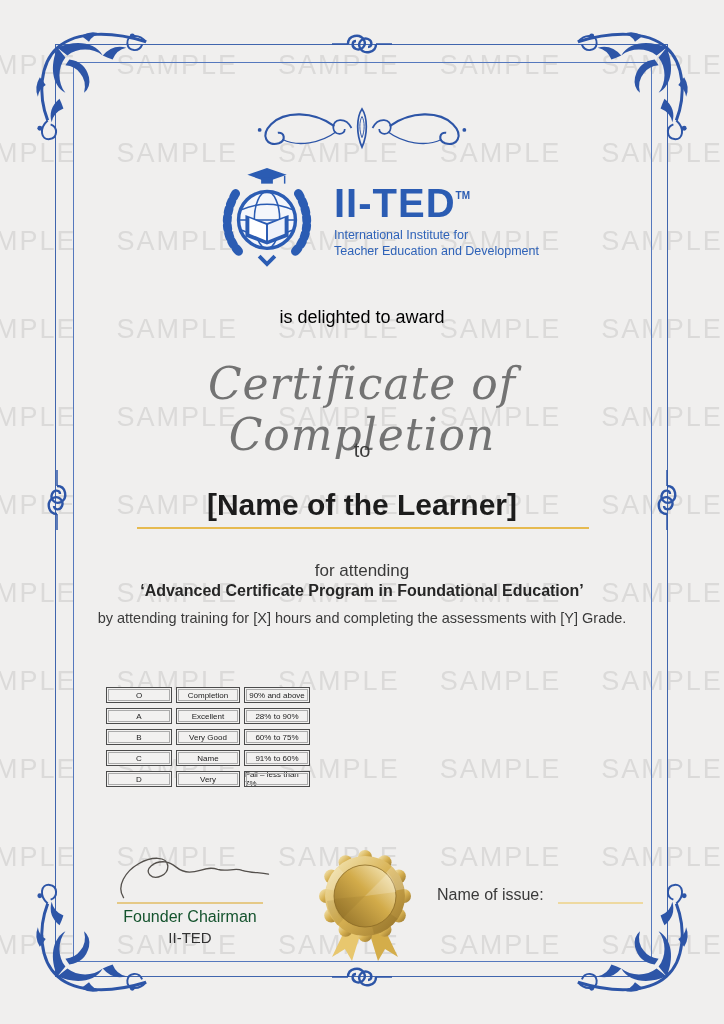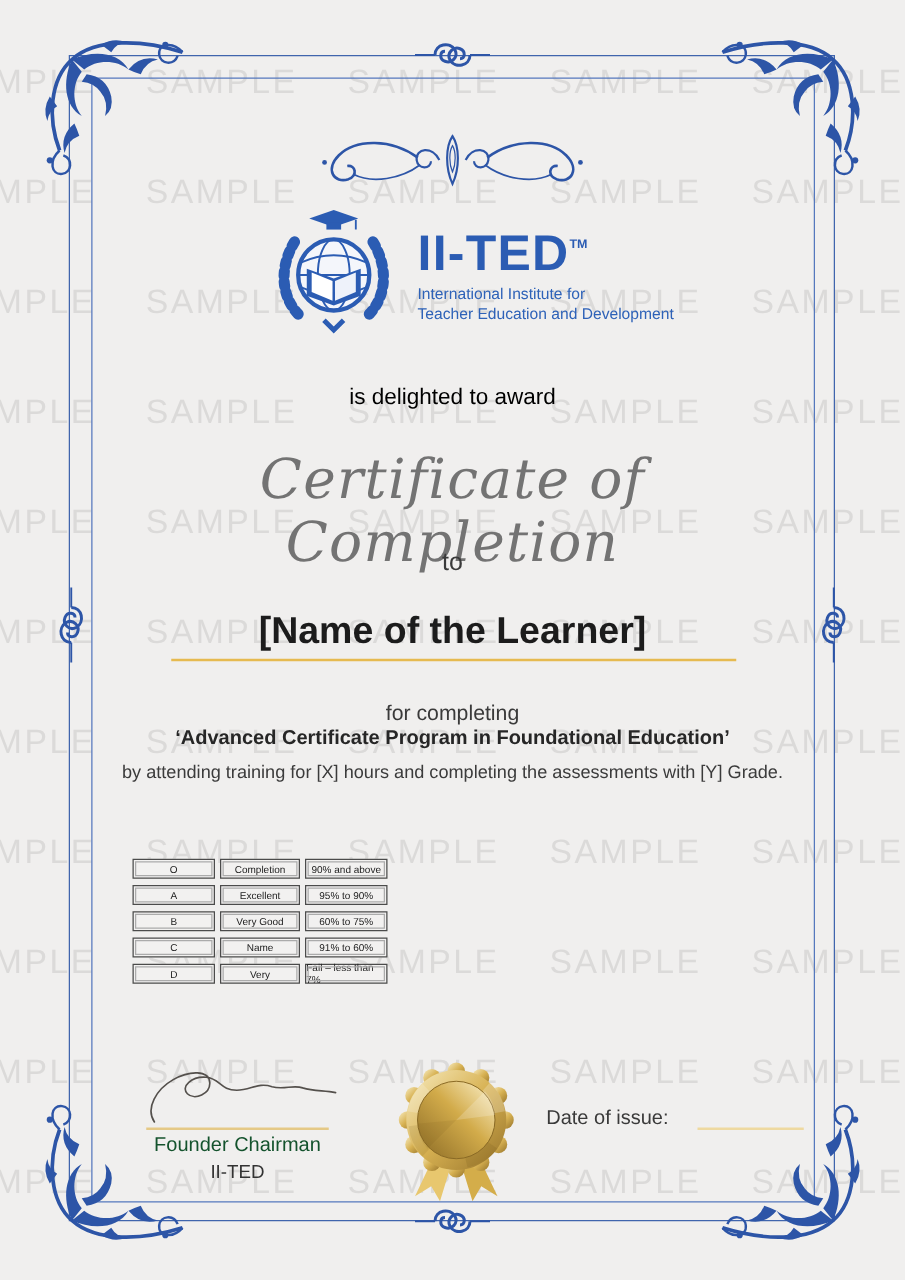--- a/index.html
+++ b/index.html
@@ -237,31 +237,31 @@
       <div>Teacher Education and Development</div>
     </div>
   </div>
 </div>
 
 <div class="center" id="award-line">is delighted to award</div>
 <div class="center" id="cert-title">Certificate of Completion</div>
 <div class="center" id="to-line">to</div>
 <div class="center" id="learner-name">[Name of the Learner]</div>
 <div id="name-underline"></div>
-<div class="center" id="for-completing">for completing</div>
+<div class="center" id="for-completing">for attending</div>
 <div class="center" id="program-name">‘Advanced Certificate Program in Foundational Education’</div>
 <div class="center" id="details-line">by attending training for [X] hours and completing the assessments with [Y] Grade.</div>
 
 <div id="grade-table">
   <div class="grade-cell">O</div>
   <div class="grade-cell">Completion</div>
   <div class="grade-cell">90% and above</div>
   <div class="grade-cell">A</div>
   <div class="grade-cell">Excellent</div>
-  <div class="grade-cell">95% to 90%</div>
+  <div class="grade-cell">28% to 90%</div>
   <div class="grade-cell">B</div>
   <div class="grade-cell">Very Good</div>
   <div class="grade-cell">60% to 75%</div>
   <div class="grade-cell">C</div>
   <div class="grade-cell">Name</div>
   <div class="grade-cell">91% to 60%</div>
   <div class="grade-cell">D</div>
   <div class="grade-cell">Very</div>
   <div class="grade-cell">Fail – less than 7%</div>
 </div>
@@ -305,14 +305,14 @@
   </g>
   <path d="M47,47 L8,40 A40,40 0 0 1 20,18 Z" fill="#ffffff" opacity="0.18"></path>
   <path d="M47,47 L74,17 A40,40 0 0 1 86,40 Z" fill="#ffffff" opacity="0.22"></path>
   <path d="M47,47 L80,70 A40,40 0 0 1 56,85 Z" fill="#6b4f17" opacity="0.15"></path>
   <path d="M47,47 L20,76 A40,40 0 0 1 9,52 Z" fill="#6b4f17" opacity="0.12"></path>
   <circle cx="47" cy="47" r="31" fill="url(#goldB)" stroke="#8a6a25" stroke-width="0.8"></circle>
   <path d="M47,47 L70,24 A31,31 0 0 1 78,43 Z" fill="#ffffff" opacity="0.2"></path>
   <path d="M47,47 L24,70 A31,31 0 0 1 16,50 Z" fill="#6b4f17" opacity="0.1"></path>
 </svg>
 
-<div id="date-label">Date of issue:</div>
+<div id="date-label">Name of issue:</div>
 <div id="date-line"></div>
 
 </body></html>

